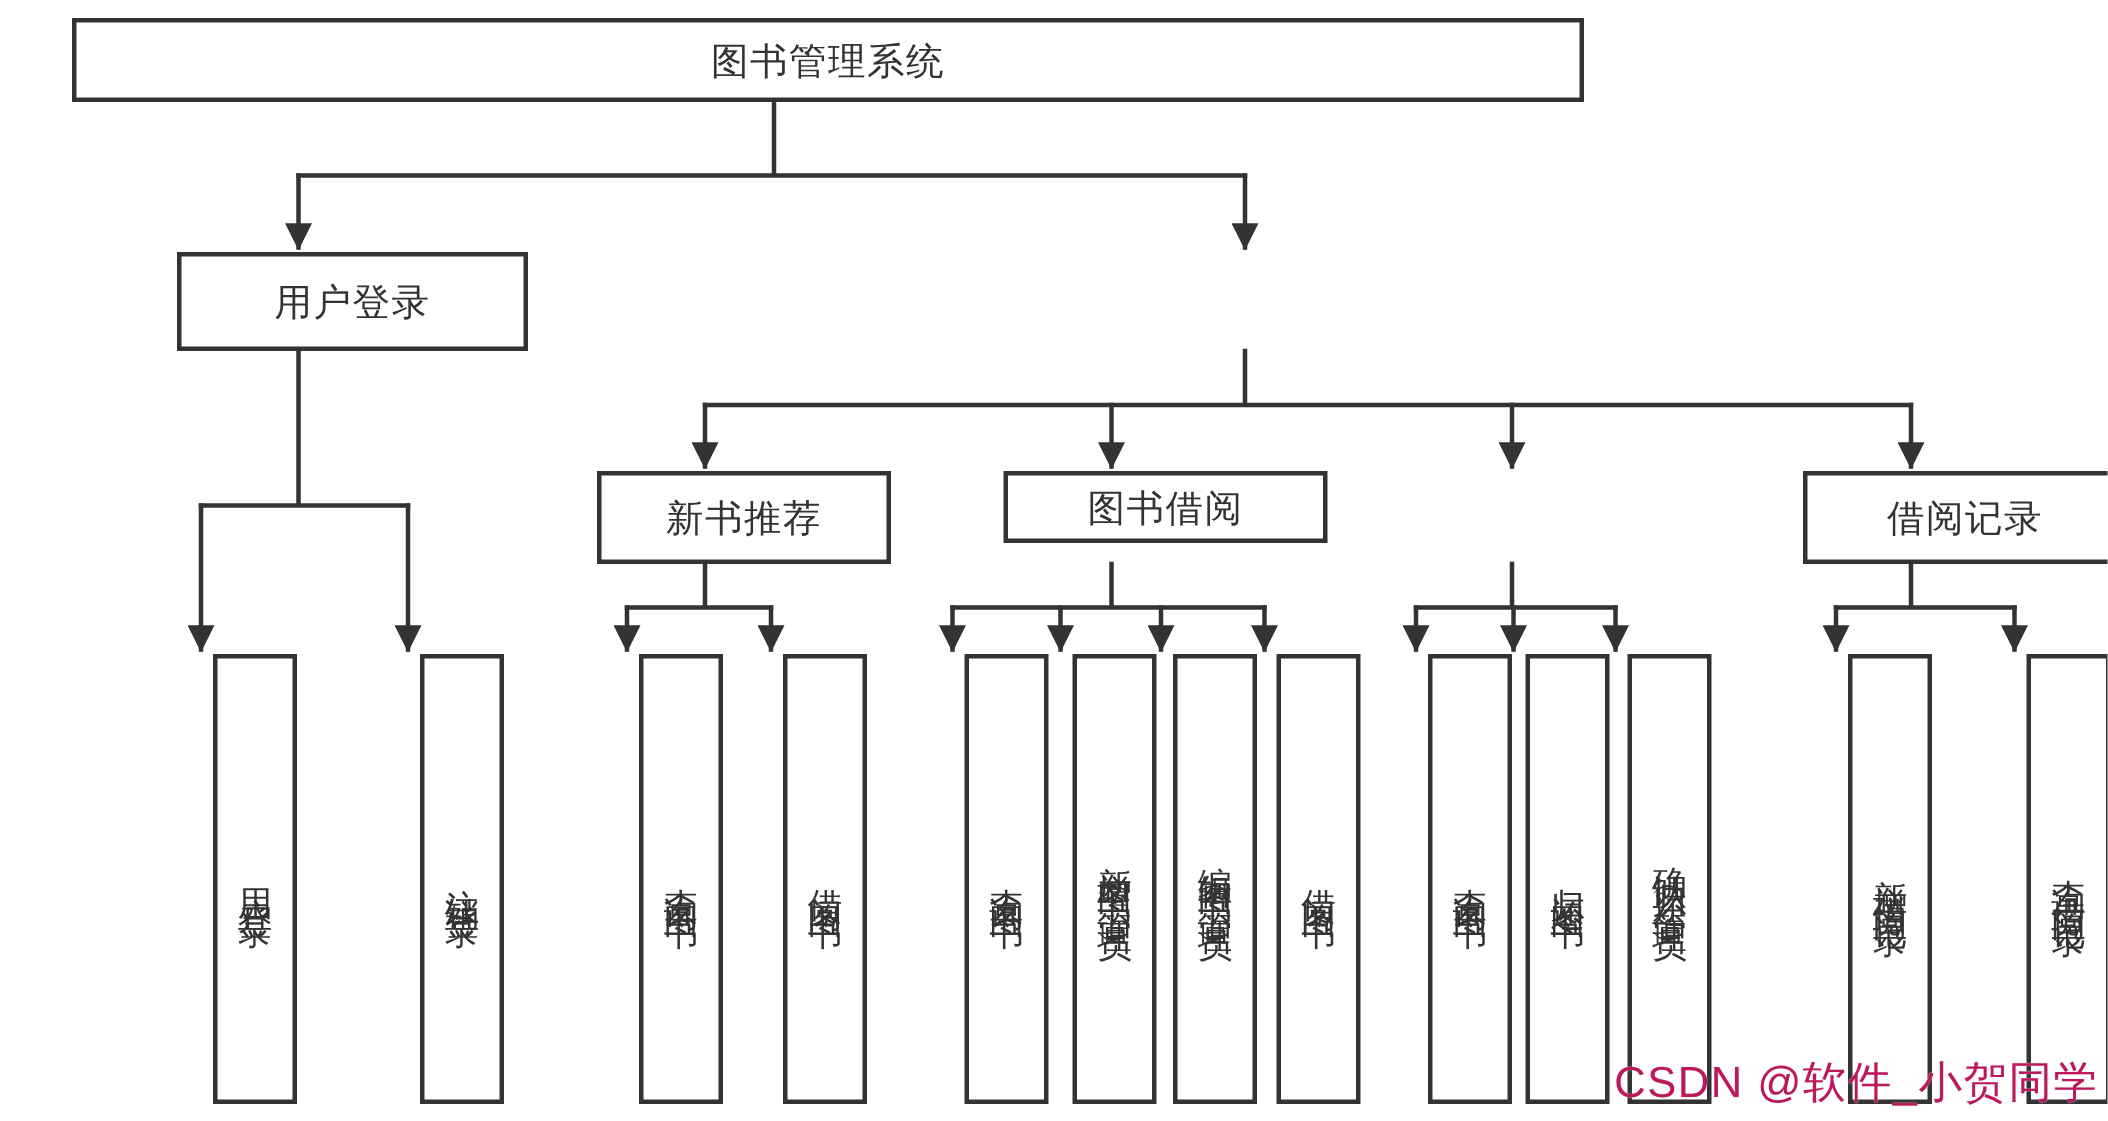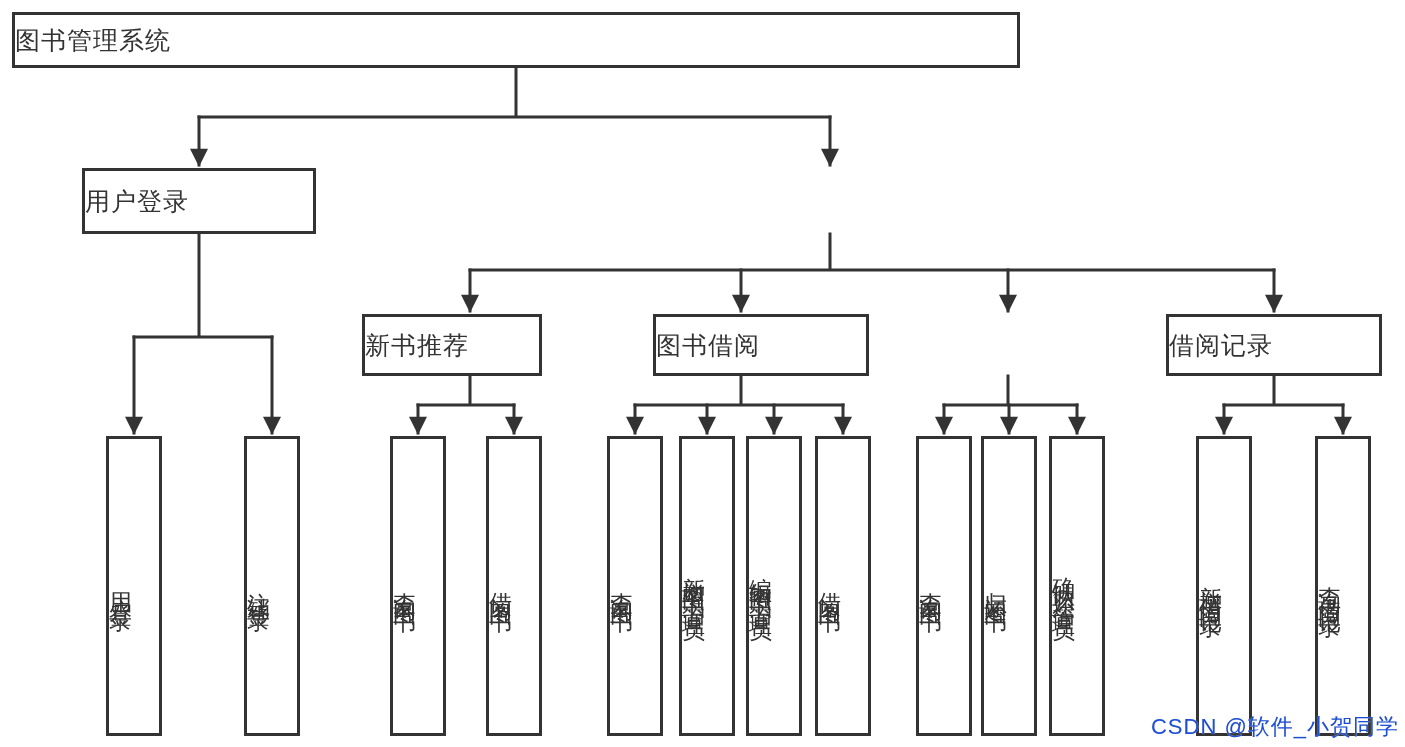--- a/index.html
+++ b/index.html
@@ -1,27 +1,27 @@
 <!DOCTYPE html>
 <html><head>
 <meta charset="utf-8">
 <style>
   html,body{margin:0;padding:0;background:#ffffff;}
   body{width:1405px;height:747px;position:relative;overflow:hidden;
        font-family:"Liberation Sans","DejaVu Sans",sans-serif;}
   .canvas{position:absolute;inset:0;width:1405px;height:747px;background:#ffffff;}
   .wires{position:absolute;left:0;top:0;pointer-events:none;}
   .box{position:absolute;background:#ffffff;border:3px solid #333333;
-       box-sizing:border-box;display:flex;align-items:center;justify-content:flex-start;
-       color:#333333;}
+       box-sizing:border-box;display:flex;align-items:center;justify-content:center;
+       color:#333333;margin-left:36px;}
   .box.h span{font-size:25px;letter-spacing:1px;white-space:nowrap;}
   .box.v span{writing-mode:vertical-rl;text-orientation:mixed;
               font-size:23px;letter-spacing:6px;line-height:1.0;white-space:nowrap;}
-  .watermark{position:absolute;right:6px;bottom:5px;font-size:22px;
-             color:#1d4ed8;letter-spacing:1px;white-space:nowrap;
+  .watermark{position:absolute;right:6px;bottom:5px;font-size:29px;
+             color:#be185d;letter-spacing:1px;white-space:nowrap;
              text-shadow:0 0 1px #d8d8d8;}
 </style>
 </head>
 <body>
 
 <div class="canvas">
 
   <svg class="wires" width="1405" height="747" viewBox="0 0 1405 747">
     <defs>
       <marker id="arr" viewBox="0 0 10 10" refX="9" refY="5" markerWidth="8" markerHeight="6" orient="auto">
@@ -66,24 +66,24 @@
   </svg>
 
   <div class="box h" style="left:12px;top:12px;width:1008px;height:56px">
     <span>图书管理系统</span>
   </div>
 
   <div class="box h" style="left:82px;top:168px;width:234px;height:66px">
     <span>用户登录</span>
   </div>
 
-  <div class="box h" style="left:362px;top:314px;width:180px;height:62px">
+  <div class="box h" style="left:362px;top:314px;width:196px;height:62px">
     <span>新书推荐</span>
   </div>
-  <div class="box h" style="left:653px;top:314px;width:216px;height:62px">
+  <div class="box h" style="left:633px;top:314px;width:216px;height:48px">
     <span>图书借阅</span>
   </div>
   <div class="box h" style="left:1166px;top:314px;width:216px;height:62px">
     <span>借阅记录</span>
   </div>
 
   <div class="box v" style="left:106px;top:436px;width:56px;height:300px">
     <span>用户登录</span>
   </div>
   <div class="box v" style="left:244px;top:436px;width:56px;height:300px">

